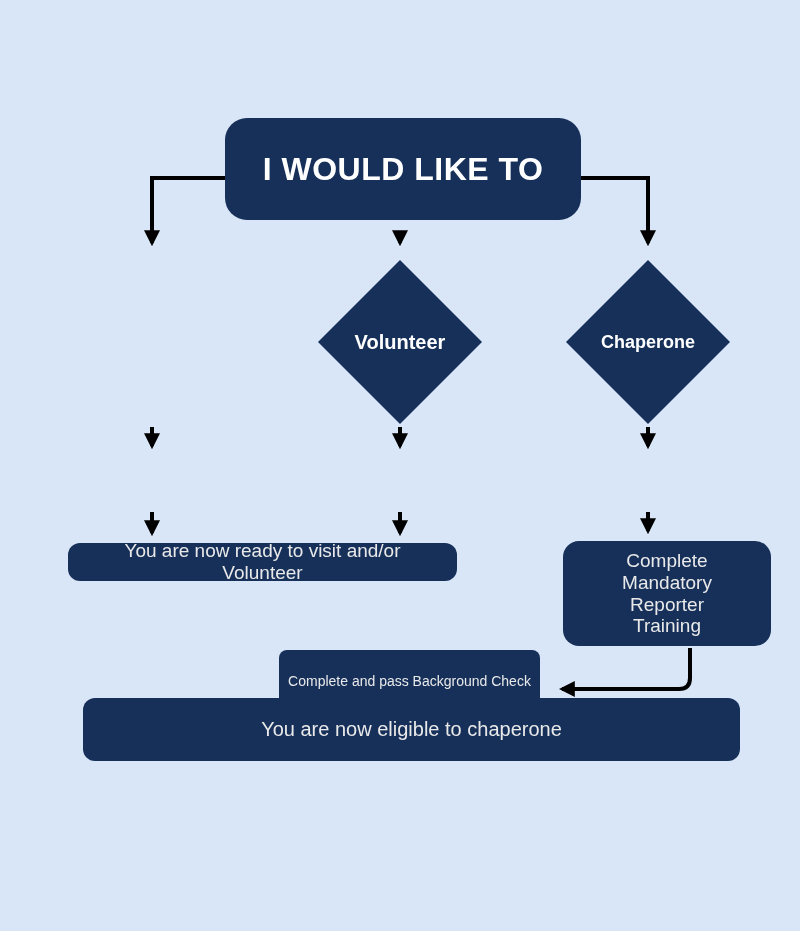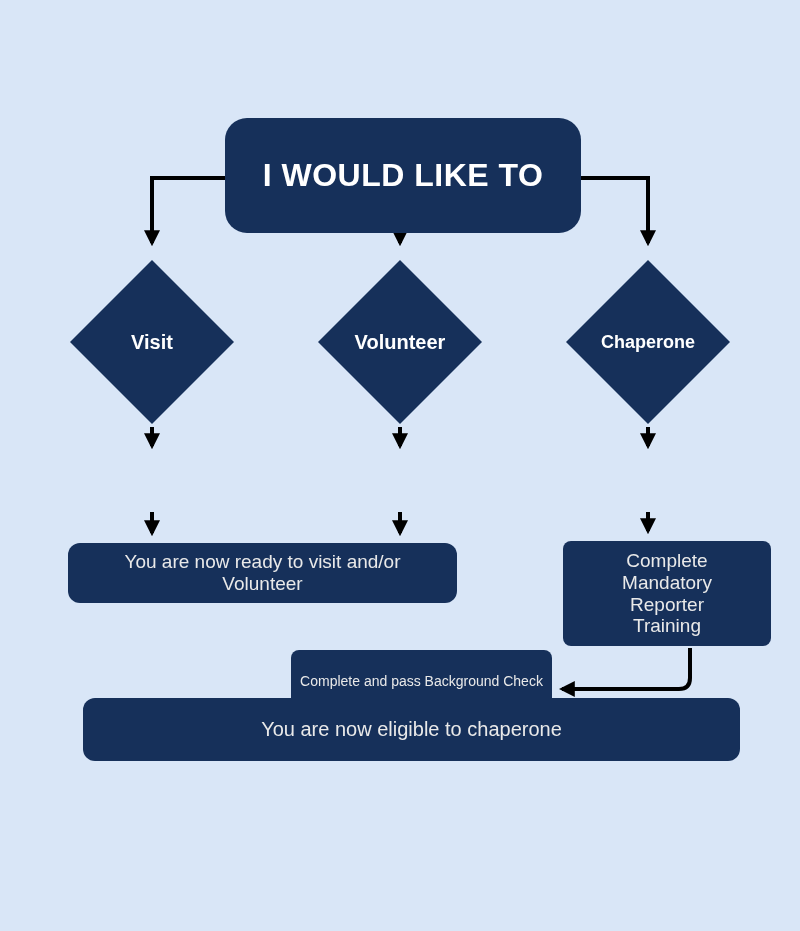--- a/index.html
+++ b/index.html
@@ -34,21 +34,21 @@
     background: var(--node);
     color: var(--node-text);
     display: flex;
     align-items: center;
     justify-content: center;
     text-align: center;
   }
 
   .title-node {
     left: 225px; top: 118px;
-    width: 356px; height: 115px;
+    width: 356px; height: 102px;
     border-radius: 22px;
     color: #ffffff;
     font-size: 32px;
     font-weight: 700;
     letter-spacing: 0.5px;
   }
 
   .diamond {
     position: absolute;
     width: 164px; height: 164px;
@@ -69,40 +69,40 @@
   .screening-node {
     left: 68px; top: 457px;
     width: 664px; height: 53px;
     border-radius: 10px;
     font-size: 20px;
     color: #e9e9e9;
   }
 
   .ready-node {
     left: 68px; top: 543px;
-    width: 389px; height: 60px;
+    width: 389px; height: 38px;
     border-radius: 12px;
     font-size: 19px;
     line-height: 1.15;
     color: #e9e9e9;
     white-space: pre-line;
   }
 
   .training-node {
     left: 563px; top: 541px;
     width: 208px; height: 105px;
-    border-radius: 8px;
+    border-radius: 16px;
     font-size: 19px;
     line-height: 1.15;
     color: #e9e9e9;
     white-space: pre-line;
   }
 
   .bgcheck-node {
-    left: 291px; top: 650px;
+    left: 279px; top: 650px;
     width: 261px; height: 62px;
     border-radius: 8px;
     font-size: 14px;
     color: #e9e9e9;
   }
 
   .eligible-node {
     left: 83px; top: 698px;
     width: 657px; height: 63px;
     border-radius: 12px;
@@ -131,23 +131,20 @@
     <path class="conn" d="M 400 512 V 533" marker-end="url(#ah)"></path>
     <path class="conn" d="M 648 512 V 531" marker-end="url(#ah)"></path>
     <path class="conn" d="M 690 648 V 678 Q 690 689 679 689 H 562" marker-end="url(#ah)"></path>
     <path class="conn" d="M 443 703 V 729" marker-end="url(#ah)"></path>
   </svg>
 
   <div class="node title-node">
     <span>I WOULD LIKE TO</span>
   </div>
 
-  <div class="diamond d1">
-    <span>Visit</span>
-  </div>
   <div class="diamond d2">
     <span>Volunteer</span>
   </div>
   <div class="diamond d3">
     <span>Chaperone</span>
   </div>
 
 
   <div class="node ready-node">
     <span>You are now ready to visit and/or

